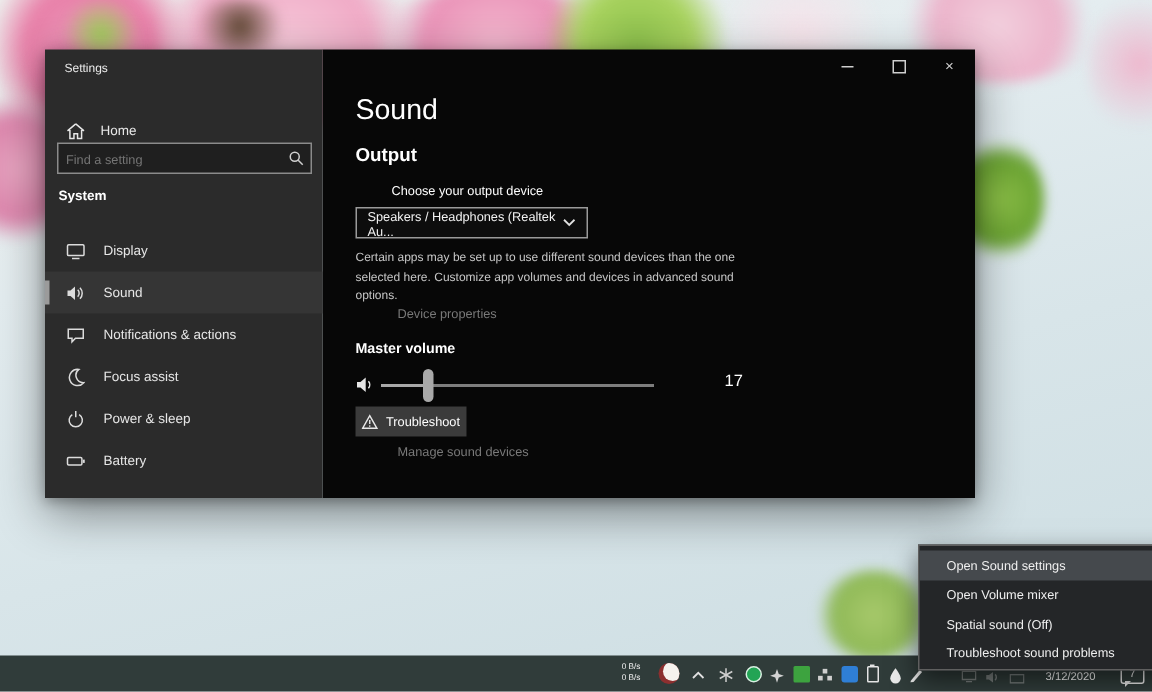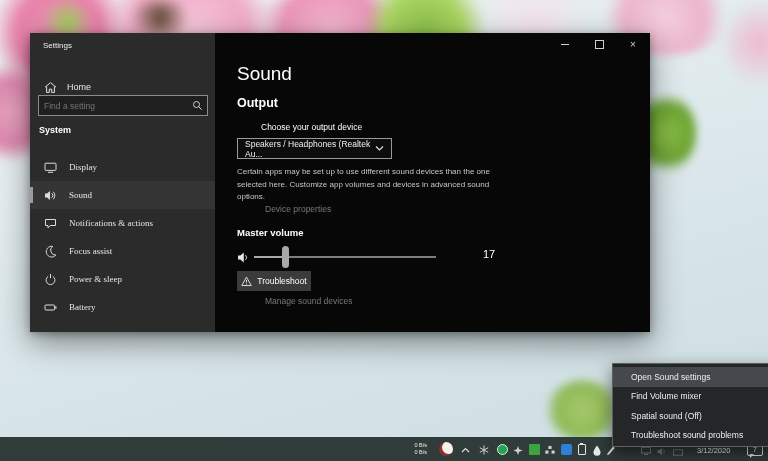--- a/index.html
+++ b/index.html
@@ -17,21 +17,21 @@
   .win-title{position:absolute;left:13px;top:8px;font-size:8px;color:#ececec;text-align:center;}
   .caption{position:absolute;right:0;top:0;display:flex;}
   .cap-btn{width:34px;height:23px;display:flex;align-items:center;justify-content:center;color:#cfcfcf;}
   .cap-min{width:8px;height:1px;background:#cfcfcf;}
   .cap-max{width:7px;height:7px;border:1px solid #cfcfcf;}
   .cap-close{font-size:10px;line-height:10px;}
   .home-row{position:absolute;left:8px;top:43px;width:169px;height:22px;display:flex;align-items:center;gap:10px;padding-left:6px;font-size:9px;}
   .search{position:absolute;left:8px;top:62px;width:168px;height:19px;background:#1f1f1f;border:1px solid #8b8b8b;display:flex;align-items:center;}
   .search input{flex:1;background:transparent;border:0;outline:none;color:#cfcfcf;font-size:8.5px;padding:0 5px;font-family:"Liberation Sans",sans-serif;}
   .sys-label{position:absolute;left:9px;top:92px;font-size:9px;font-weight:bold;color:#fff;}
-  .nav{position:absolute;left:0;top:120px;width:185px;font-family:Liberation Serif, serif;}
+  .nav{position:absolute;left:0;top:120px;width:185px;}
   .nav-item{position:relative;height:28px;display:flex;align-items:center;gap:12px;padding-left:14px;font-size:9px;color:#e6e6e6;cursor:default;}
   .nav-item.selected{background:#353535;}
   .nav-item.selected::before{content:"";position:absolute;left:0;top:6px;width:3px;height:16px;background:#9b9b9b;}
   .nav-ic{width:13px;height:13px;display:inline-flex;}
   
   .h1{position:absolute;left:22px;top:30px;font-size:19px;font-weight:400;}
   .h2{position:absolute;left:22px;top:63px;font-size:12.5px;font-weight:600;}
   .lbl{position:absolute;left:22px;font-size:8.5px;color:#fff;margin-left:24px;}
   .dropdown{position:absolute;left:22px;top:105px;width:155px;height:21px;background:#0d0d0d;border:1.5px solid #9a9a9a;display:flex;align-items:center;justify-content:space-between;padding:0 7px;font-size:8.5px;color:#f2f2f2;box-sizing:border-box;}
   .para{position:absolute;left:22px;top:133px;font-size:8px;line-height:12.5px;color:#c6c6c6;}
@@ -231,21 +231,21 @@
           <span>×</span>
         </div>
     </div>
   </div>
 
   <div class="menu">
     <div class="menu-item hl">
       <span>Open Sound settings</span>
     </div>
     <div class="menu-item">
-      <span>Find Volume mixer</span>
+      <span>Open Volume mixer</span>
     </div>
     <div class="menu-item">
       <span>Spatial sound (Off)</span>
       <span class="menu-chevron">›</span>
     </div>
     <div class="menu-item">
       <span>Troubleshoot sound problems</span>
     </div>
   </div>
 

